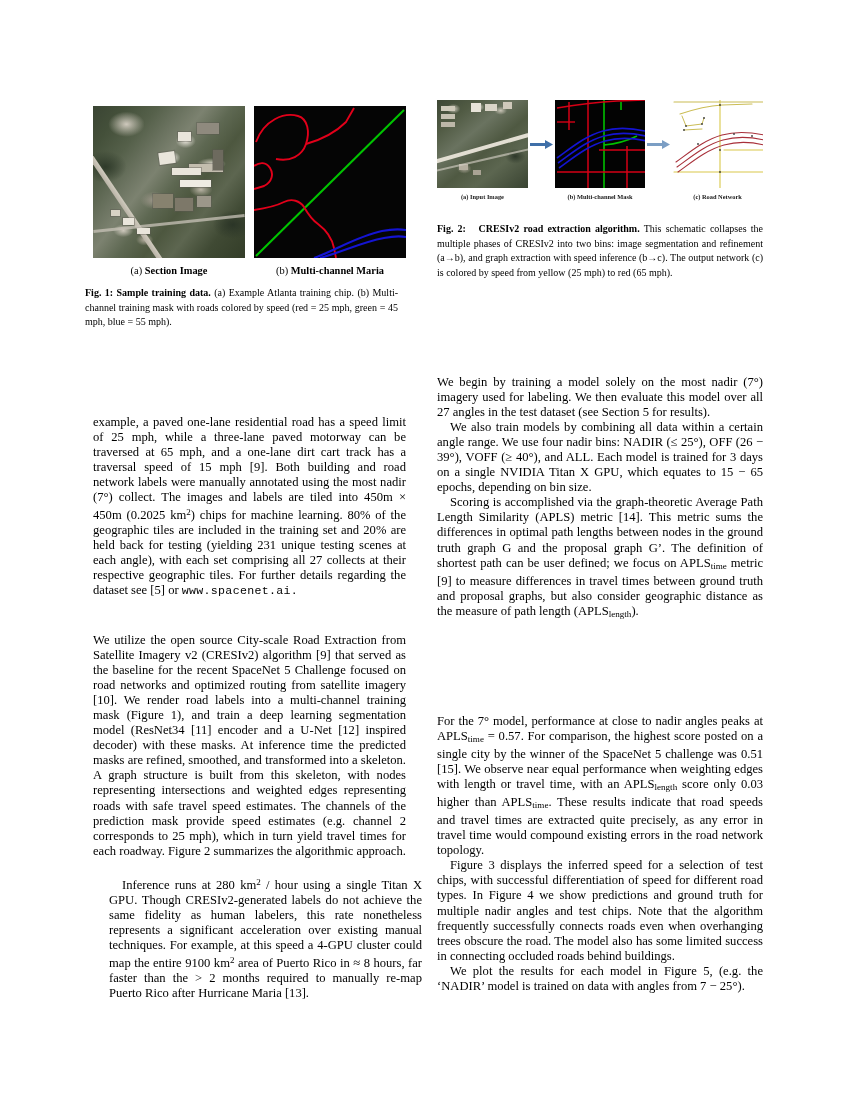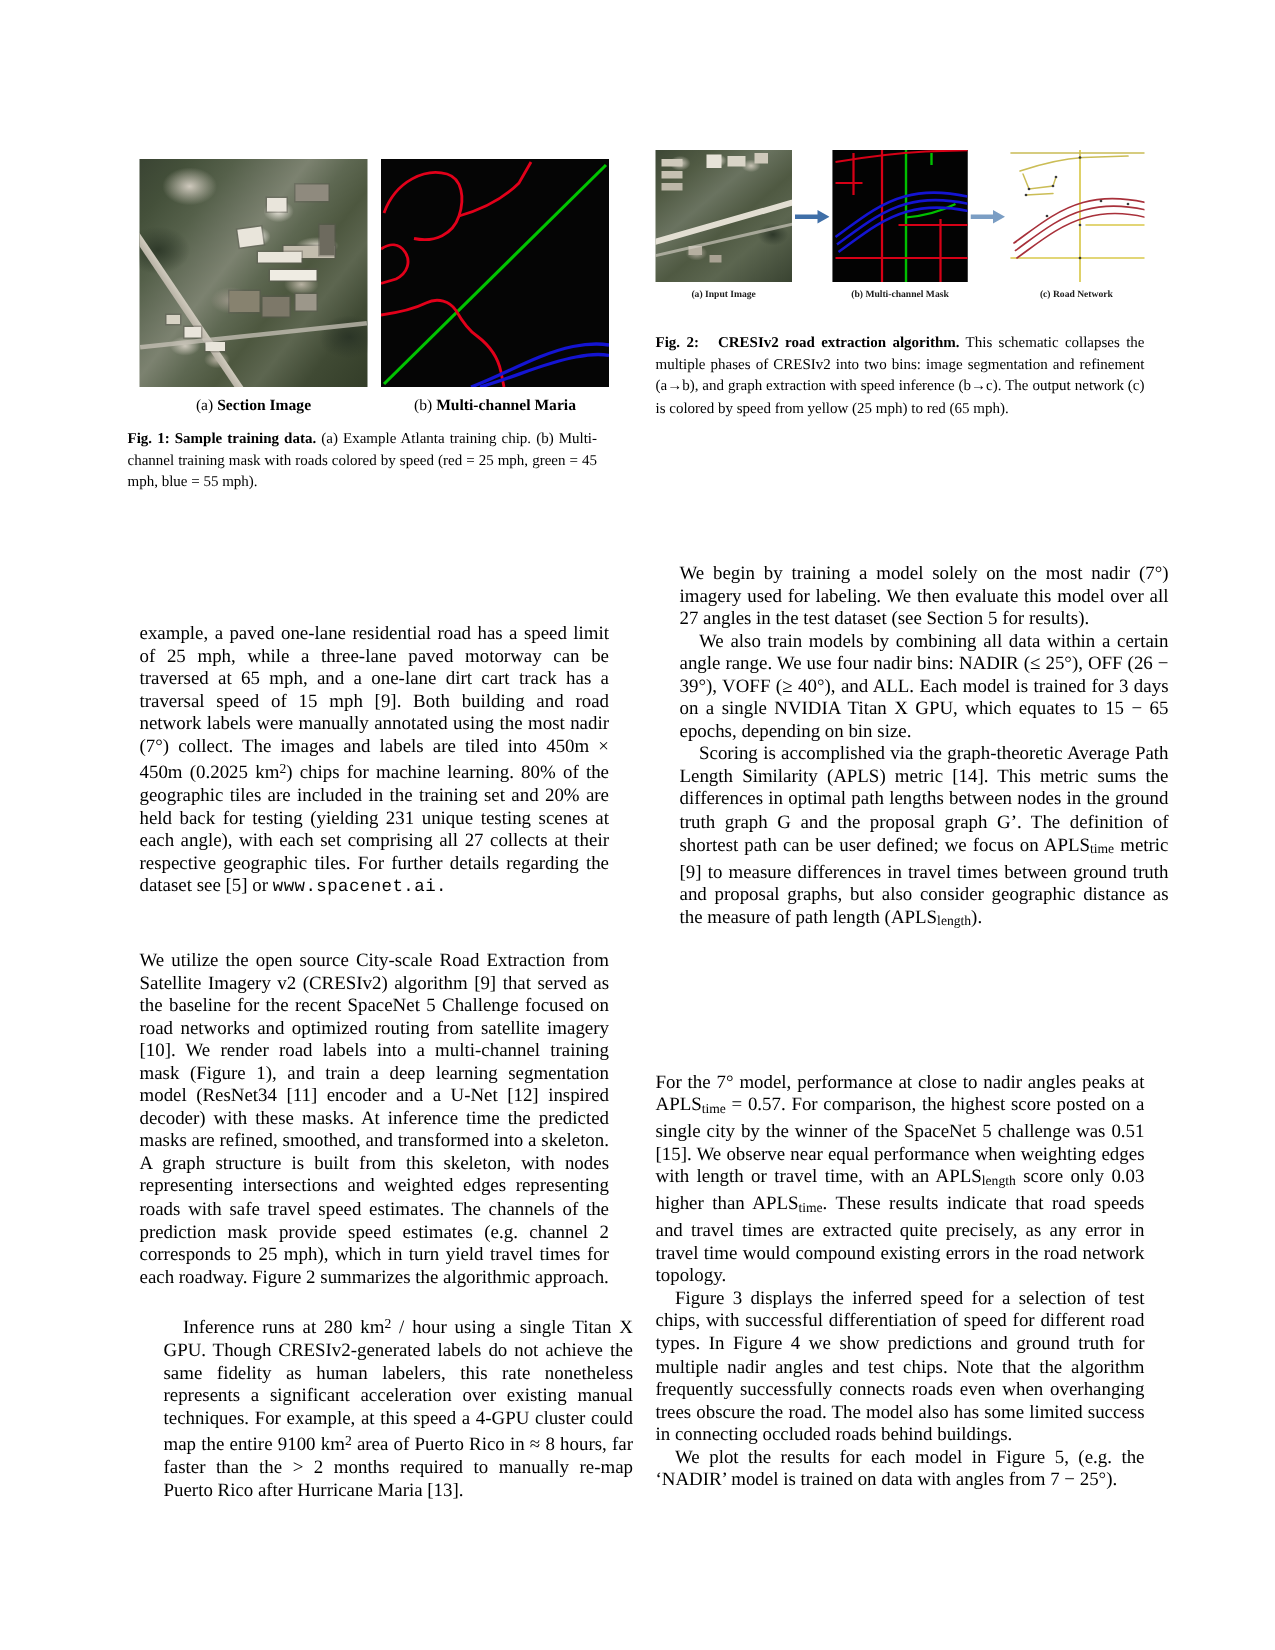--- a/index.html
+++ b/index.html
@@ -350,21 +350,21 @@
 
   <div class="blk" style="left:93px; top:633px; width:313px;">
     <p class="body">We utilize the open source City-scale Road Extraction from Satellite Imagery v2 (CRESIv2) algorithm [9] that served as the baseline for the recent SpaceNet 5 Challenge focused on road networks and optimized routing from satellite imagery [10]. We render road labels into a multi-channel training mask (Figure 1), and train a deep learning segmentation model (ResNet34 [11] encoder and a U-Net [12] inspired decoder) with these masks. At inference time the predicted masks are refined, smoothed, and transformed into a skeleton. A graph structure is built from this skeleton, with nodes representing intersections and weighted edges representing roads with safe travel speed estimates. The channels of the prediction mask provide speed estimates (e.g. channel 2 corresponds to 25 mph), which in turn yield travel times for each roadway. Figure 2 summarizes the algorithmic approach.</p>
   </div>
 
   <div class="blk" style="left:109px; top:875px; width:313px;">
     <p class="body indent"><span>Inference runs at 280 km</span><sup>2</sup><span> / hour using a single Titan X GPU. Though CRESIv2-generated labels do not achieve the same fidelity as human labelers, this rate nonetheless represents a significant acceleration over existing manual techniques. For example, at this speed a 4-GPU cluster could map the entire 9100 km</span><sup>2</sup><span> area of Puerto Rico in ≈ 8 hours, far faster than the &gt; 2 months required to manually re-map Puerto Rico after Hurricane Maria [13].</span></p>
   </div>
 
 
-  <div class="blk" style="left:453px; top:375px; width:326px;font-family:Liberation Serif, serif;">
+  <div class="blk" style="left:437px; top:375px; width:326px;font-family:Liberation Serif, serif;">
     <p class="body">We begin by training a model solely on the most nadir (7°) imagery used for labeling. We then evaluate this model over all 27 angles in the test dataset (see Section 5 for results).</p>
     <p class="body indent">We also train models by combining all data within a certain angle range. We use four nadir bins: NADIR (≤ 25°), OFF (26 − 39°), VOFF (≥ 40°), and ALL. Each model is trained for 3 days on a single NVIDIA Titan X GPU, which equates to 15 − 65 epochs, depending on bin size.</p>
     <p class="body indent"><span>Scoring is accomplished via the graph-theoretic Average Path Length Similarity (APLS) metric [14]. This metric sums the differences in optimal path lengths between nodes in the ground truth graph G and the proposal graph G’. The definition of shortest path can be user defined; we focus on APLS</span><sub>time</sub><span> metric [9] to measure differences in travel times between ground truth and proposal graphs, but also consider geographic distance as the measure of path length (APLS</span><sub>length</sub><span>).</span></p>
   </div>
 
 
   <div class="blk" style="left:437px; top:714px; width:326px;">
     <p class="body"><span>For the 7° model, performance at close to nadir angles peaks at APLS</span><sub>time</sub><span> = 0.57. For comparison, the highest score posted on a single city by the winner of the SpaceNet 5 challenge was 0.51 [15]. We observe near equal performance when weighting edges with length or travel time, with an APLS</span><sub>length</sub><span> score only 0.03 higher than APLS</span><sub>time</sub><span>. These results indicate that road speeds and travel times are extracted quite precisely, as any error in travel time would compound existing errors in the road network topology.</span></p>
     <p class="body indent">Figure 3 displays the inferred speed for a selection of test chips, with successful differentiation of speed for different road types. In Figure 4 we show predictions and ground truth for multiple nadir angles and test chips. Note that the algorithm frequently successfully connects roads even when overhanging trees obscure the road. The model also has some limited success in connecting occluded roads behind buildings.</p>
     <p class="body indent">We plot the results for each model in Figure 5, (e.g. the ‘NADIR’ model is trained on data with angles from 7 − 25°).</p>

